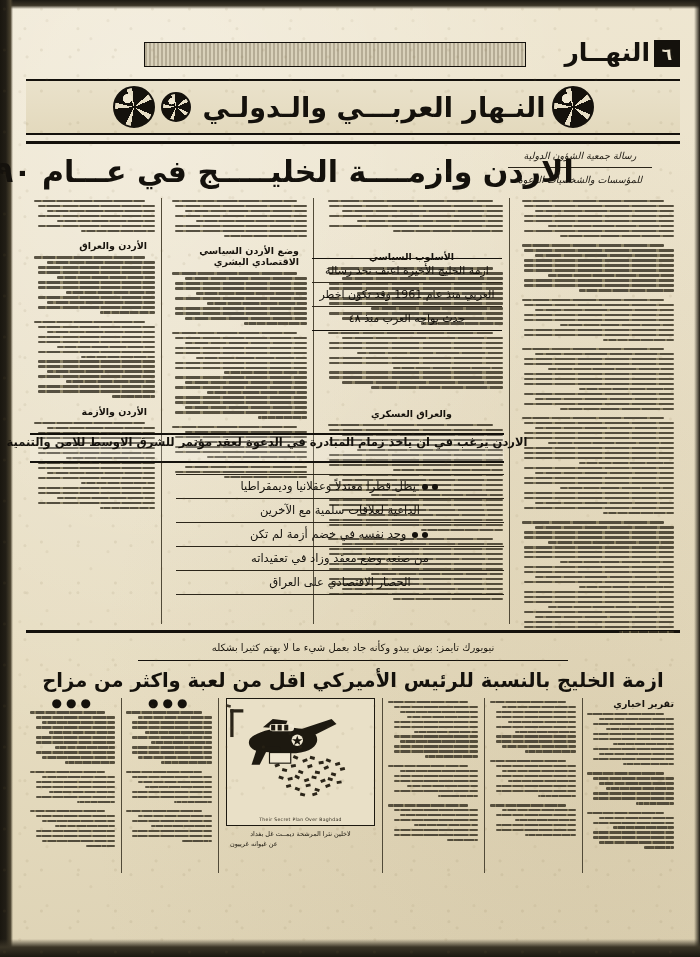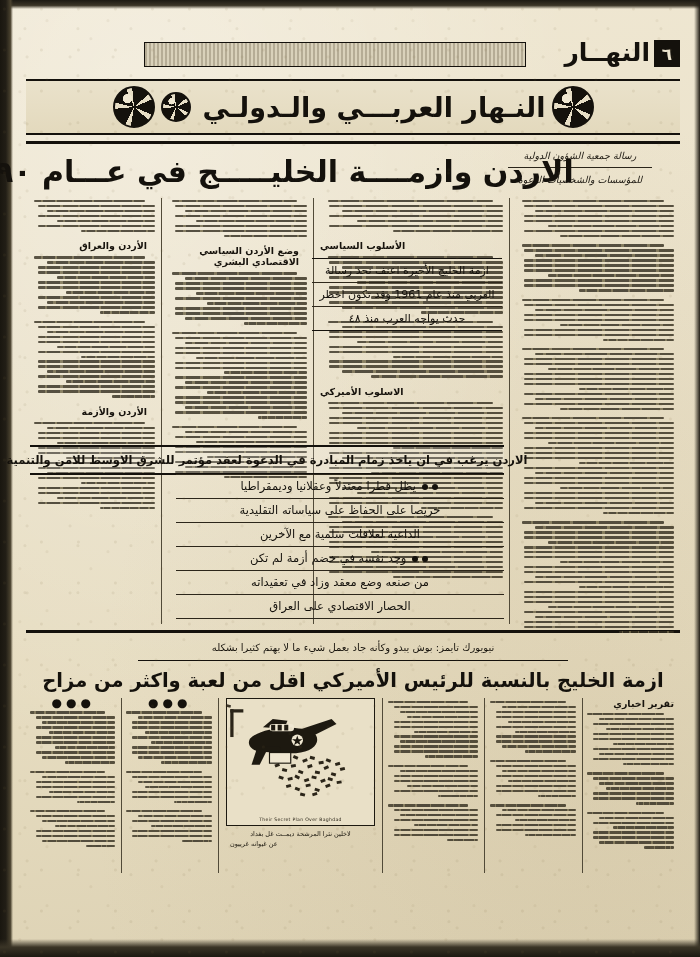--- a/index.html
+++ b/index.html
@@ -91,32 +91,32 @@
   .c4{width:136px;}
   .ln{height:2.4px;margin:2.6px 0;border-radius:1px;
     background:linear-gradient(90deg,#3a3425 0 6%,#6e6548 6% 8%,#332e21 8% 19%,#756c4d 19% 21%,#383222 21% 34%,
       #6b6246 34% 36%,#312c20 36% 52%,#726949 52% 54%,#352f22 54% 70%,#6d6447 70% 72%,#332e21 72% 88%,#6f6649 88% 90%,#363020 90% 100%);
     opacity:.82;}
   .ln.s95{width:95%} .ln.s88{width:88%} .ln.s80{width:80%} .ln.s72{width:72%}
   .ln.s60{width:60%} .ln.s45{width:45%} .ln.s35{width:35%}
   .para{margin-bottom:7px;}
   .para .ln:first-child{margin-right:10px;width:90%;}
 
-  .subhead{font-size:9.5px;font-weight:bold;color:#17130d;text-align:left;margin:8px 0 5px;}
+  .subhead{font-size:9.5px;font-weight:bold;color:#17130d;text-align:center;margin:19px 0 5px;}
   .subhead-r{font-size:9.5px;font-weight:bold;color:#17130d;text-align:right;margin:8px 8px 5px 0;}
 
   
   .deck{border-top:1.5px solid #14110c;border-bottom:1.5px solid #14110c;margin:2px 0 6px;}
   .deck .dl{font-size:11px;color:#14110c;text-align:center;padding:5px 2px;white-space:nowrap;}
   .deck .dl + .dl{border-top:1px solid #30291c;}
 
   
-  .banner{position:absolute;right:176px;left:4px;top:301px;height:26px;
+  .banner{position:absolute;right:176px;left:4px;top:289px;height:26px;
     border-top:2px solid #14110c;border-bottom:2px solid #14110c;
-    display:flex;align-items:center;justify-content:center;background:rgba(255,255,255,.18);}
+    display:flex;align-items:flex-start;justify-content:center;background:rgba(255,255,255,.18);}
   .banner span{font-size:11.5px;font-weight:bold;color:#14110c;white-space:nowrap;}
 
   
   .bdeck{position:absolute;right:176px;left:150px;top:330px;}
   .bdeck .brow{font-size:11.5px;color:#14110c;text-align:center;padding:4.5px 2px;white-space:nowrap;}
   .bdeck .brow + .brow{border-top:1px solid #2c261a;}
   .bdeck .brow:first-child{border-top:1px solid #2c261a;}
   .bdeck .brow:last-child{border-bottom:1px solid #2c261a;}
   .bul{display:inline-block;width:6px;height:6px;background:#14110c;border-radius:50%;margin:0 2px;vertical-align:middle;}
 
@@ -317,21 +317,21 @@
               <div class="ln s95"></div>
             <div class="ln s80"></div>
               <div class="ln s95"></div>
               <div class="ln s95"></div>
               <div class="ln s60"></div>
             <div class="ln s95"></div>
               <div class="ln s95"></div>
               <div class="ln s88"></div>
               <div class="ln s72"></div>
           </div>
-          <div class="subhead">الاسلوب الأميركي</div>
+          <div class="subhead">والعراق العسكري</div>
           <div class="para">
             <div class="ln s95"></div>
               <div class="ln s95"></div>
               <div class="ln s88"></div>
               <div class="ln s95"></div>
             <div class="ln s95"></div>
               <div class="ln s80"></div>
               <div class="ln s95"></div>
               <div class="ln s95"></div>
             <div class="ln s95"></div>
@@ -500,23 +500,20 @@
       </div>
 
       <div class="banner">
         <span>الاردن يرغب في ان ياخذ زمام المبادرة في الدعوة لعقد مؤتمر للشرق الاوسط للامن والتنمية</span>
       </div>
 
       <div class="bdeck">
         <div class="brow">
           <span class="bul"></span><span class="bul"></span>
           <span>يظل قطرا معتدلاً وعقلانيا وديمقراطيا</span>
-        </div>
-        <div class="brow">
-          <span>حريصا على الحفاظ على سياساته التقليدية</span>
         </div>
         <div class="brow">
           <span>الداعية لعلاقات سلمية مع الآخرين</span>
         </div>
         <div class="brow">
           <span class="bul"></span><span class="bul"></span>
           <span>وجد نفسه في خضم أزمة لم تكن</span>
         </div>
         <div class="brow">
           <span>من صنعه وضع معقد وزاد في تعقيداته</span>

